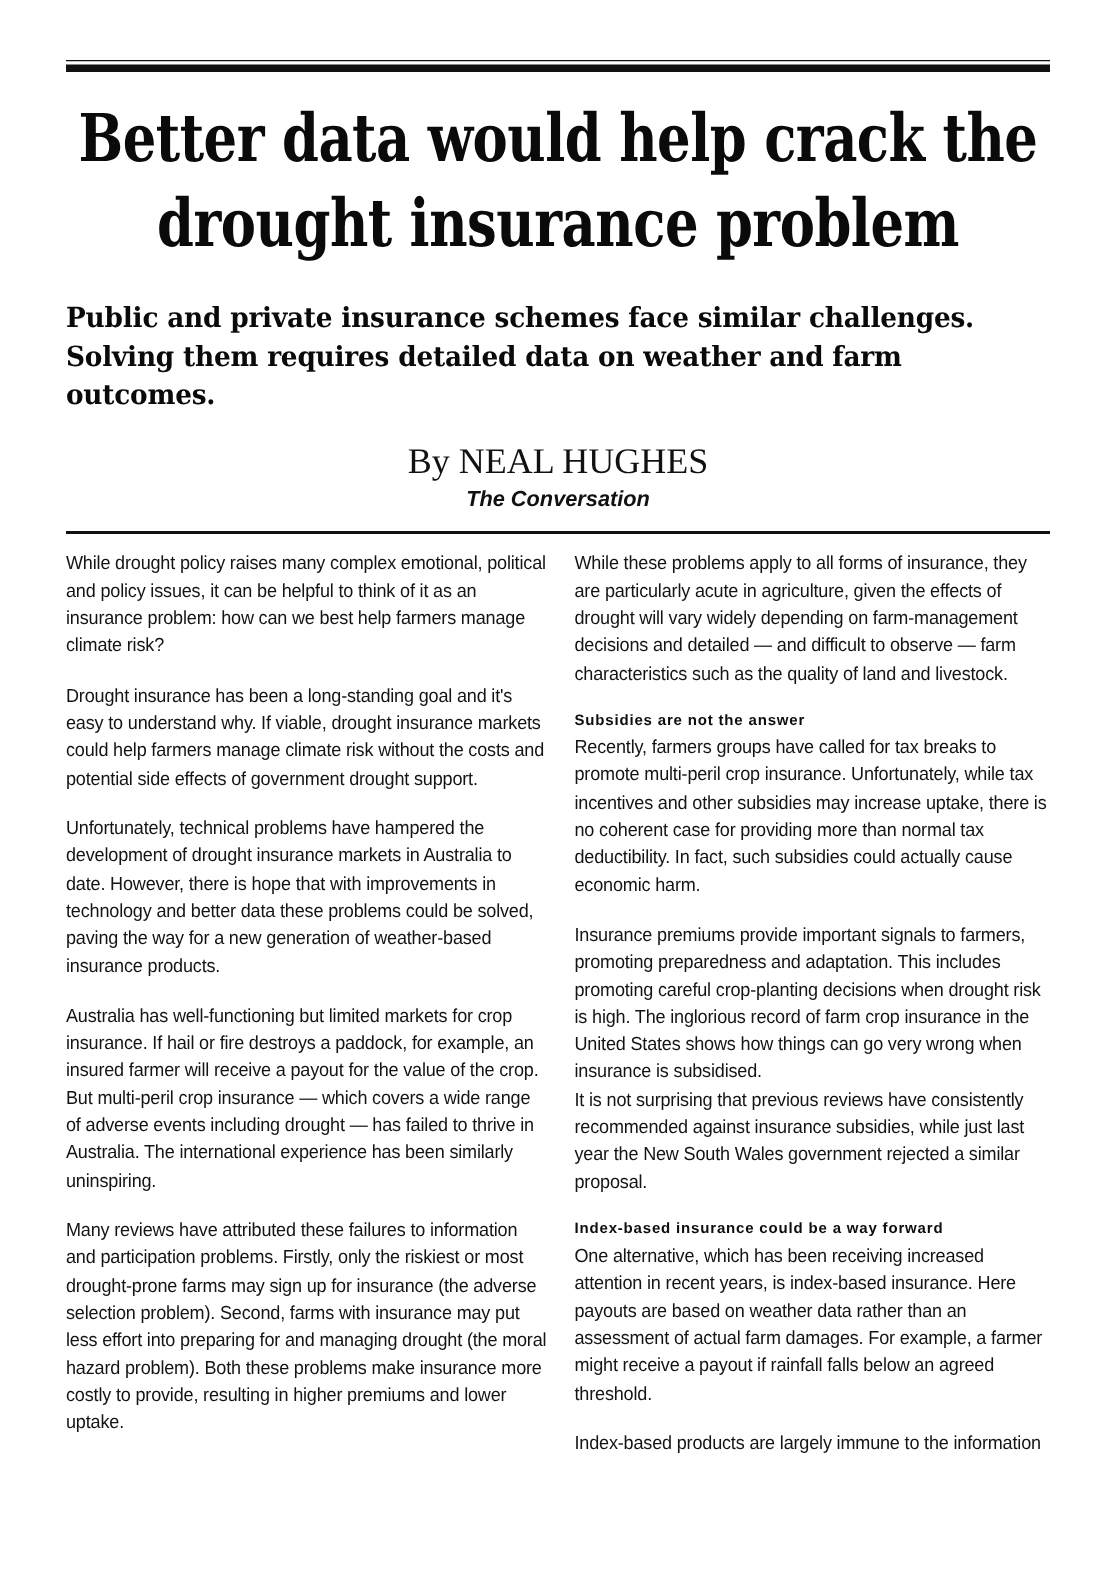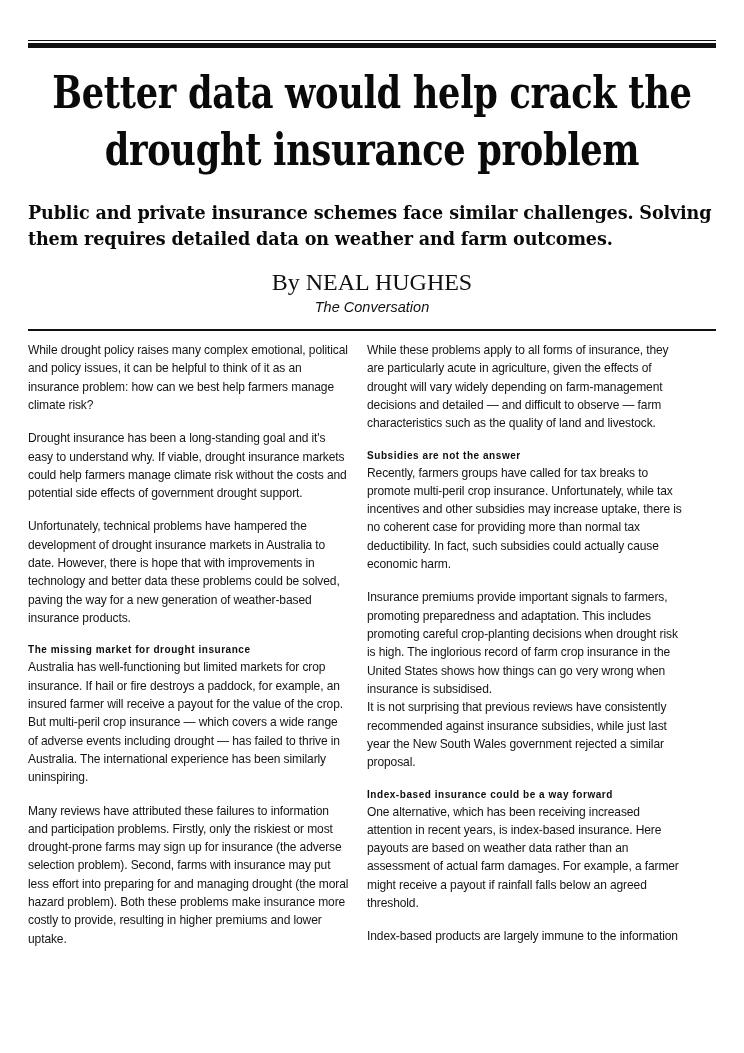--- a/index.html
+++ b/index.html
@@ -14,21 +14,21 @@
     font-family: "Liberation Sans", sans-serif;
     color: #0d0d0d;
     -webkit-font-smoothing: antialiased;
   }
 
   .page {
     position: relative;
     width: 744px;
     height: 1053px;
     box-sizing: border-box;
-    padding: 0 28px;
+    padding: 0 44px;
   }
 
   
   .rule-group {
     padding-top: 40px;
   }
   .rule-thin {
     height: 1px;
     background: #111111;
   }
@@ -78,21 +78,21 @@
   }
   .byline-author {
     font-family: "Liberation Serif", "DejaVu Serif", serif;
     font-size: 24px;
     line-height: 1.25;
     color: #111111;
   }
   .byline-source {
     font-family: "Liberation Sans", sans-serif;
     font-style: italic;
-    font-weight: 400;
+    font-weight: 700;
     font-size: 14.5px;
     line-height: 1.35;
     margin-top: 1px;
     color: #111111;
   }
 
   .rule-byline {
     margin-top: 11px;
     height: 2px;
     background: #111111;
@@ -157,21 +157,20 @@
   </div>
 
   <div class="rule-byline"></div>
 
   <div class="columns">
 
     <div class="column">
       <p class="para">While drought policy raises many complex emotional, political and policy issues, it can be helpful to think of it as an insurance problem: how can we best help farmers manage climate risk?</p>
       <p class="para">Drought insurance has been a long-standing goal and it's easy to understand why. If viable, drought insurance markets could help farmers manage climate risk without the costs and potential side effects of government drought support.</p>
       <p class="para">Unfortunately, technical problems have hampered the development of drought insurance markets in Australia to date. However, there is hope that with improvements in technology and better data these problems could be solved, paving the way for a new generation of weather-based insurance products.</p>
-      <h3 class="subhead">The missing market for drought insurance</h3>
       <p class="para">Australia has well-functioning but limited markets for crop insurance. If hail or fire destroys a paddock, for example, an insured farmer will receive a payout for the value of the crop. But multi-peril crop insurance — which covers a wide range of adverse events including drought — has failed to thrive in Australia. The international experience has been similarly uninspiring.</p>
       <p class="para">Many reviews have attributed these failures to information and participation problems. Firstly, only the riskiest or most drought-prone farms may sign up for insurance (the adverse selection problem). Second, farms with insurance may put less effort into preparing for and managing drought (the moral hazard problem). Both these problems make insurance more costly to provide, resulting in higher premiums and lower uptake.</p>
     </div>
 
     <div class="column">
       <p class="para">While these problems apply to all forms of insurance, they are particularly acute in agriculture, given the effects of drought will vary widely depending on farm-management decisions and detailed — and difficult to observe — farm characteristics such as the quality of land and livestock.</p>
       <h3 class="subhead">Subsidies are not the answer</h3>
       <p class="para">Recently, farmers groups have called for tax breaks to promote multi-peril crop insurance. Unfortunately, while tax incentives and other subsidies may increase uptake, there is no coherent case for providing more than normal tax deductibility. In fact, such subsidies could actually cause economic harm.</p>
       <p class="para tight">Insurance premiums provide important signals to farmers, promoting preparedness and adaptation. This includes promoting careful crop-planting decisions when drought risk is high. The inglorious record of farm crop insurance in the United States shows how things can go very wrong when insurance is subsidised.</p>
       <p class="para">It is not surprising that previous reviews have consistently recommended against insurance subsidies, while just last year the New South Wales government rejected a similar proposal.</p>

